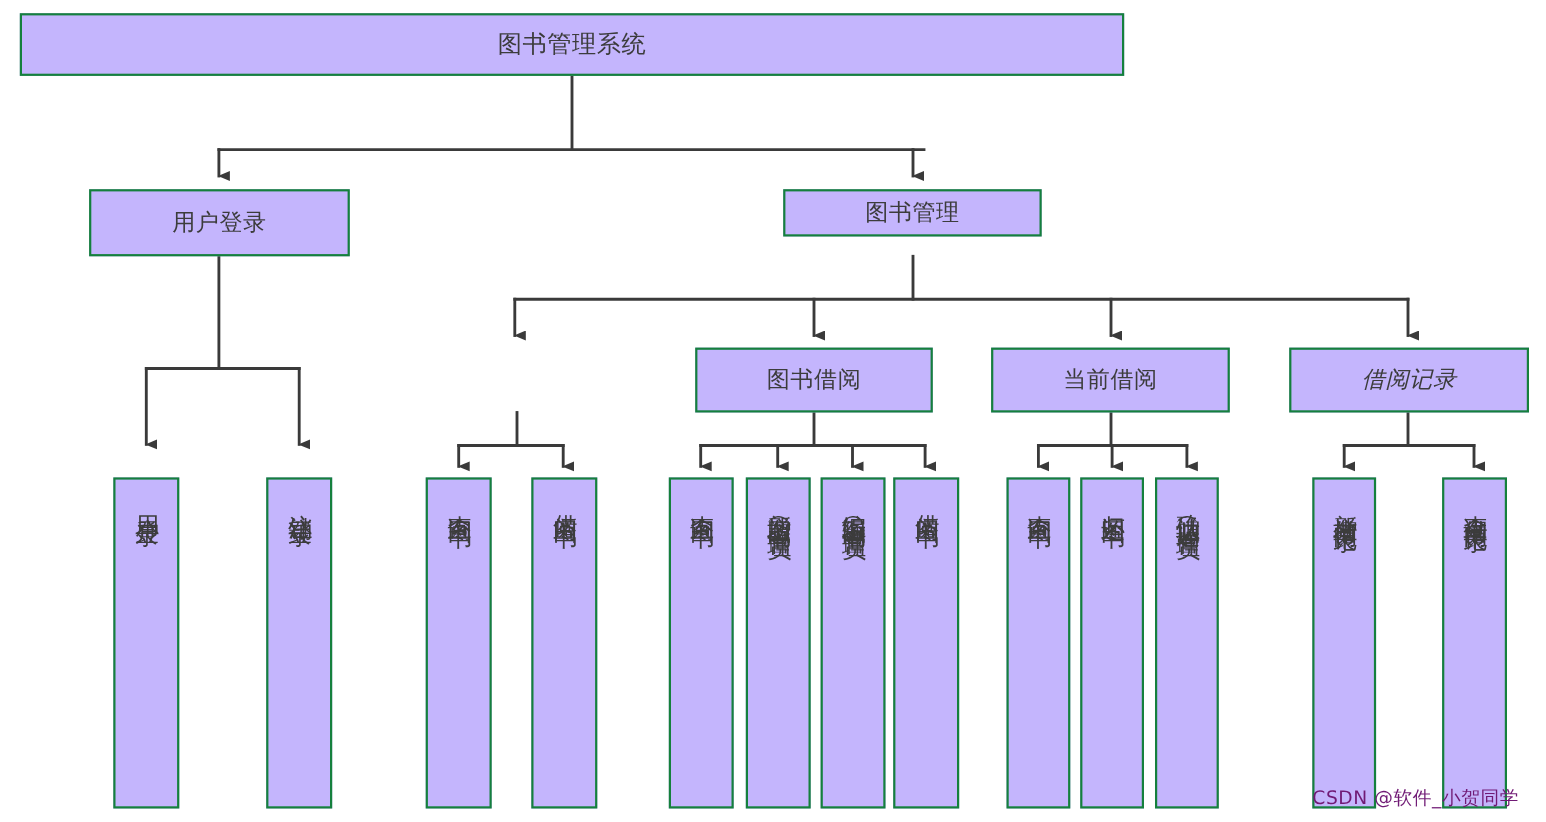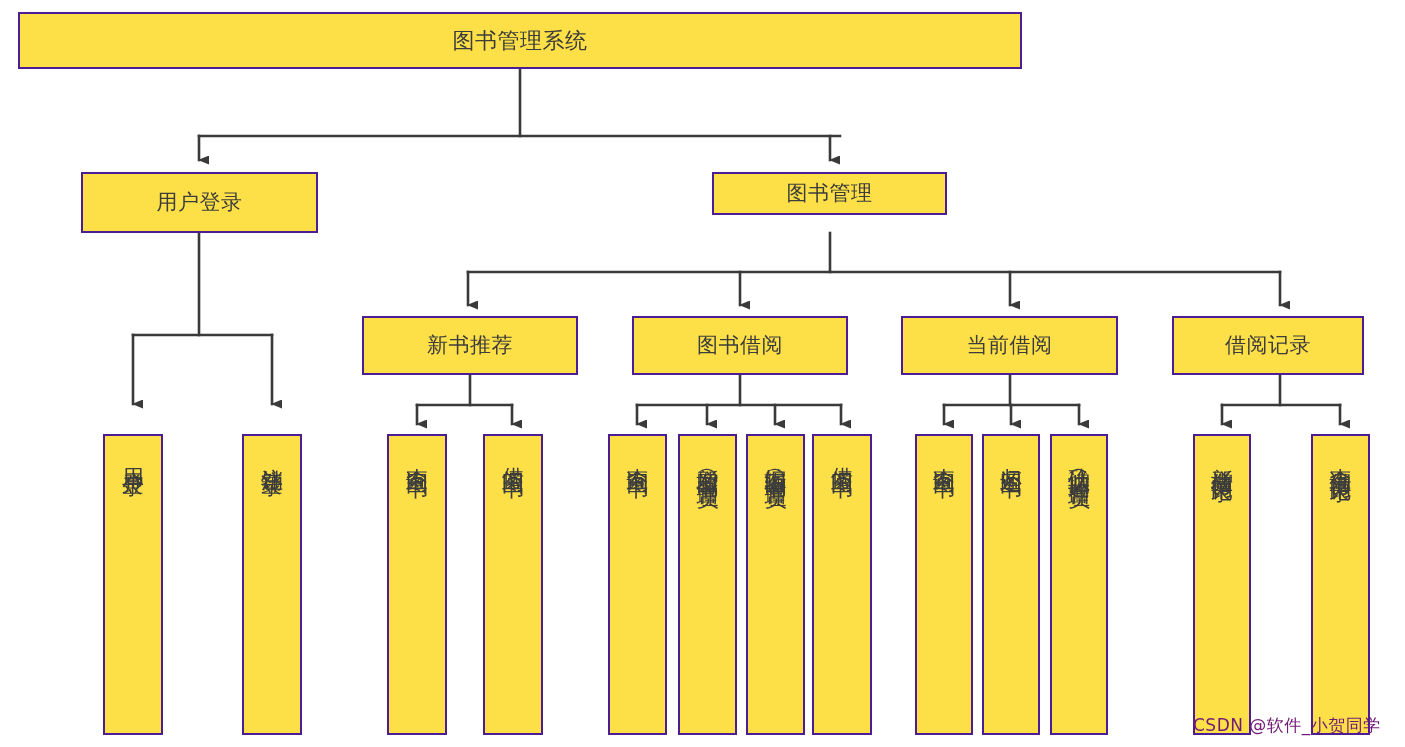--- a/index.html
+++ b/index.html
@@ -19,22 +19,22 @@
     position: absolute;
     left: 0;
     top: 0;
     width: 1405px;
     height: 747px;
     pointer-events: none;
   }
   .node {
     position: absolute;
     box-sizing: border-box;
-    background: #fde047;
-    border: 2px solid #4c1d95;
+    background: #c4b5fd;
+    border: 2px solid #15803d;
     display: flex;
     align-items: center;
     justify-content: center;
     color: #3b3b3b;
   }
   .node .lbl {
     display: block;
     text-align: center;
     line-height: 1.18;
     color: #3c3c3c;
@@ -123,30 +123,27 @@
     <span class="lbl">图书管理系统</span>
   </div>
 
   <div class="node horiz" style="left:81px; top:172px; width:237px; height:61px;">
     <span class="lbl">用户登录</span>
   </div>
   <div class="node horiz" style="left:712px; top:172px; width:235px; height:43px;">
     <span class="lbl">图书管理</span>
   </div>
 
-  <div class="node horiz" style="left:362px; top:316px; width:216px; height:59px;">
-    <span class="lbl">新书推荐</span>
-  </div>
   <div class="node horiz" style="left:632px; top:316px; width:216px; height:59px;">
     <span class="lbl">图书借阅</span>
   </div>
   <div class="node horiz" style="left:901px; top:316px; width:217px; height:59px;">
     <span class="lbl">当前借阅</span>
   </div>
-  <div class="node horiz" style="left:1172px; top:316px; width:192px; height:59px;">
+  <div class="node horiz" style="left:1172px; top:316px; width:218px; height:59px;font-style:italic;">
     <span class="lbl">借阅记录</span>
   </div>
 
   <div class="node vert" style="left:103px; top:434px; width:60px; height:301px;">
     <span class="lbl">用户登录</span>
   </div>
   <div class="node vert" style="left:242px; top:434px; width:60px; height:301px;">
     <span class="lbl">注销登录</span>
   </div>
 

